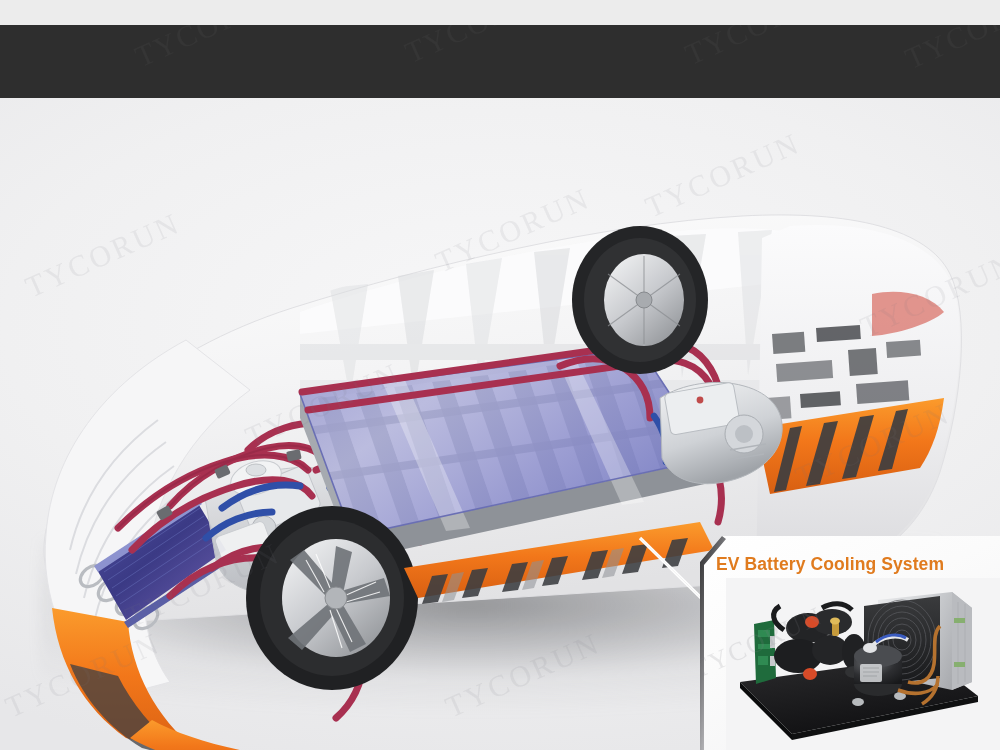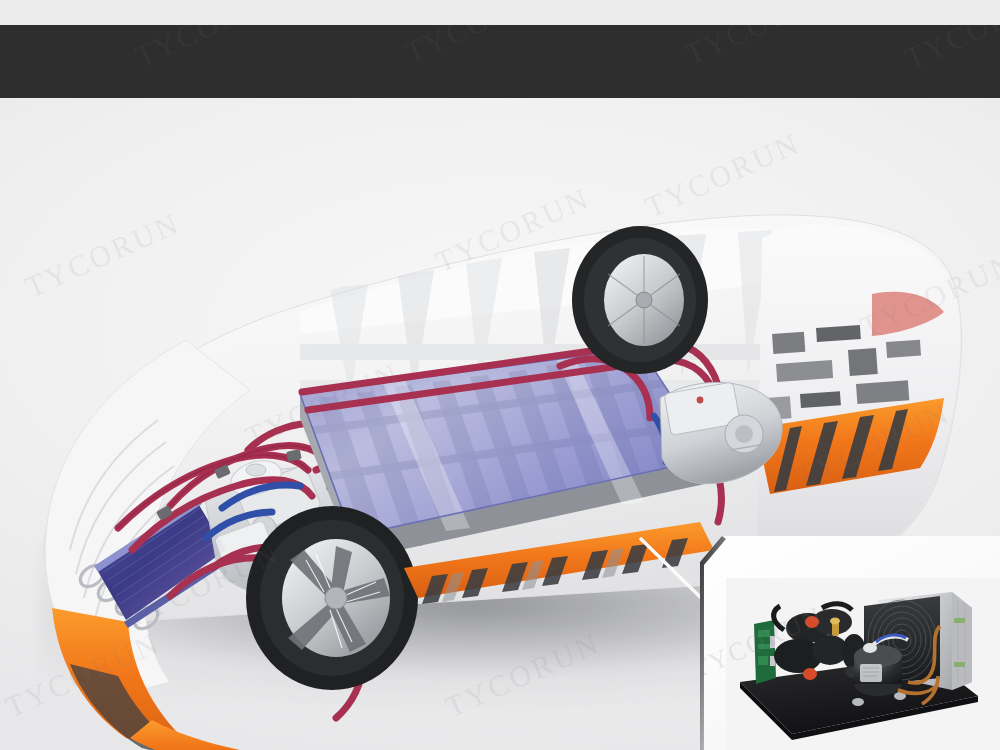--- a/index.html
+++ b/index.html
@@ -513,20 +513,21 @@
       <g>
         <path d="M640,440 L742,540" stroke="#ffffff" stroke-width="3.2" fill="none"></path>
         <path d="M640,440 L742,540" stroke="#e8e8e8" stroke-width="1" fill="none" opacity="0.6"></path>
       </g>
     </svg>
 
     <div class="inset">
       <div class="inset-bg"></div>
       <div class="inset-edge"></div>
 
+      <div class="inset-title" style="color:#e07b1e">EV Battery Cooling System</div>
 
       <svg class="inset-photo" viewBox="0 0 274 172">
         <defs>
           <linearGradient id="baseG" x1="0" y1="0" x2="0.4" y2="1">
             <stop offset="0%" stop-color="#2c2c2e"></stop>
             <stop offset="100%" stop-color="#111113"></stop>
           </linearGradient>
           <linearGradient id="metalG" x1="0" y1="0" x2="1" y2="0.4">
             <stop offset="0%" stop-color="#e9eaec"></stop>
             <stop offset="50%" stop-color="#cfd1d4"></stop>

